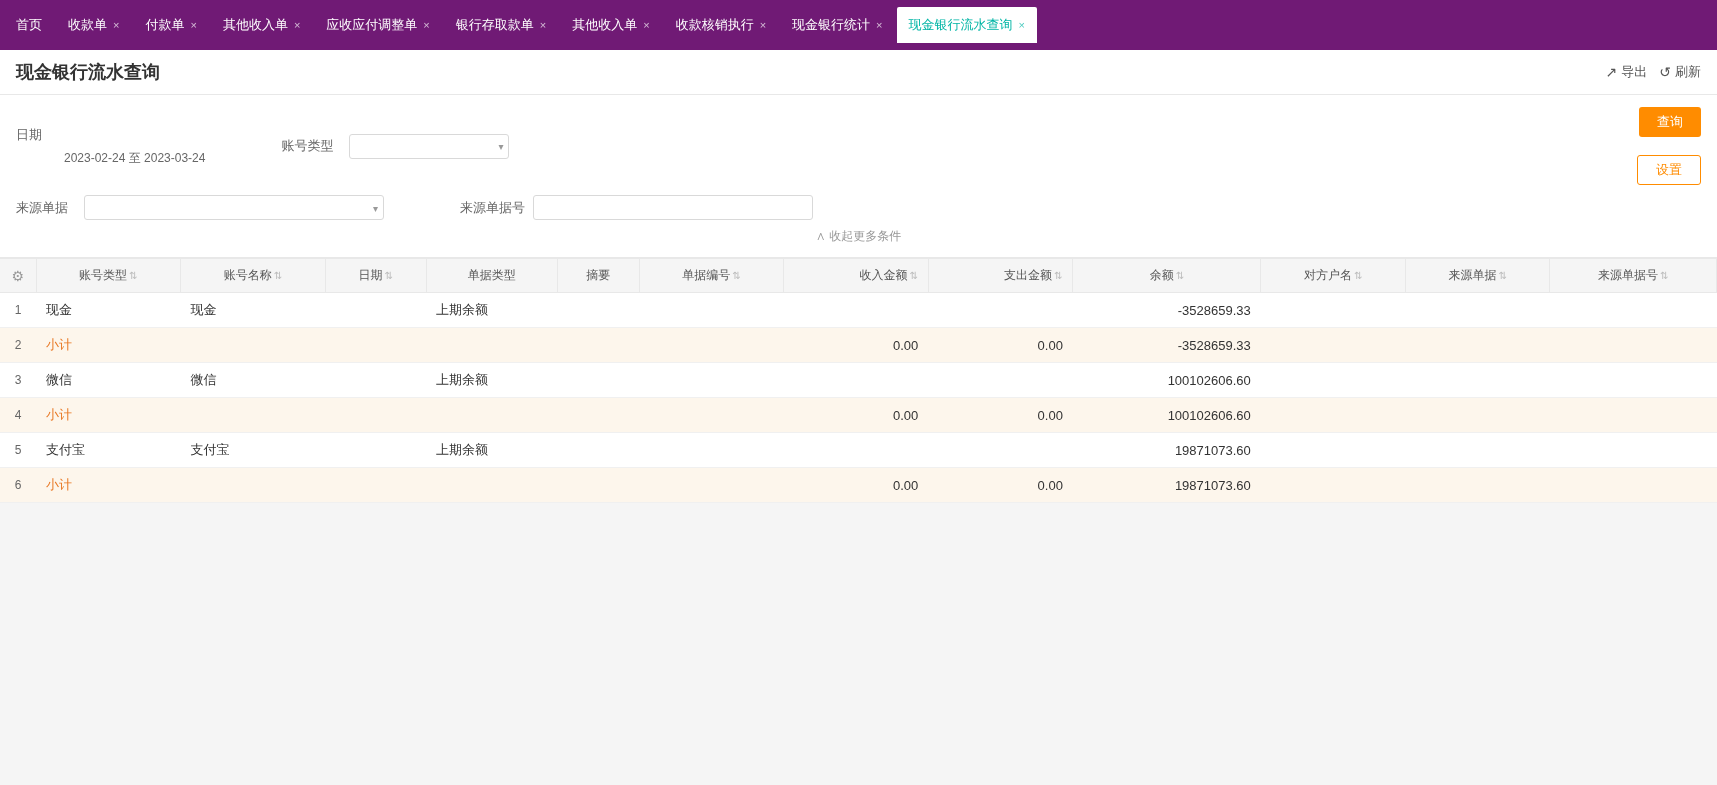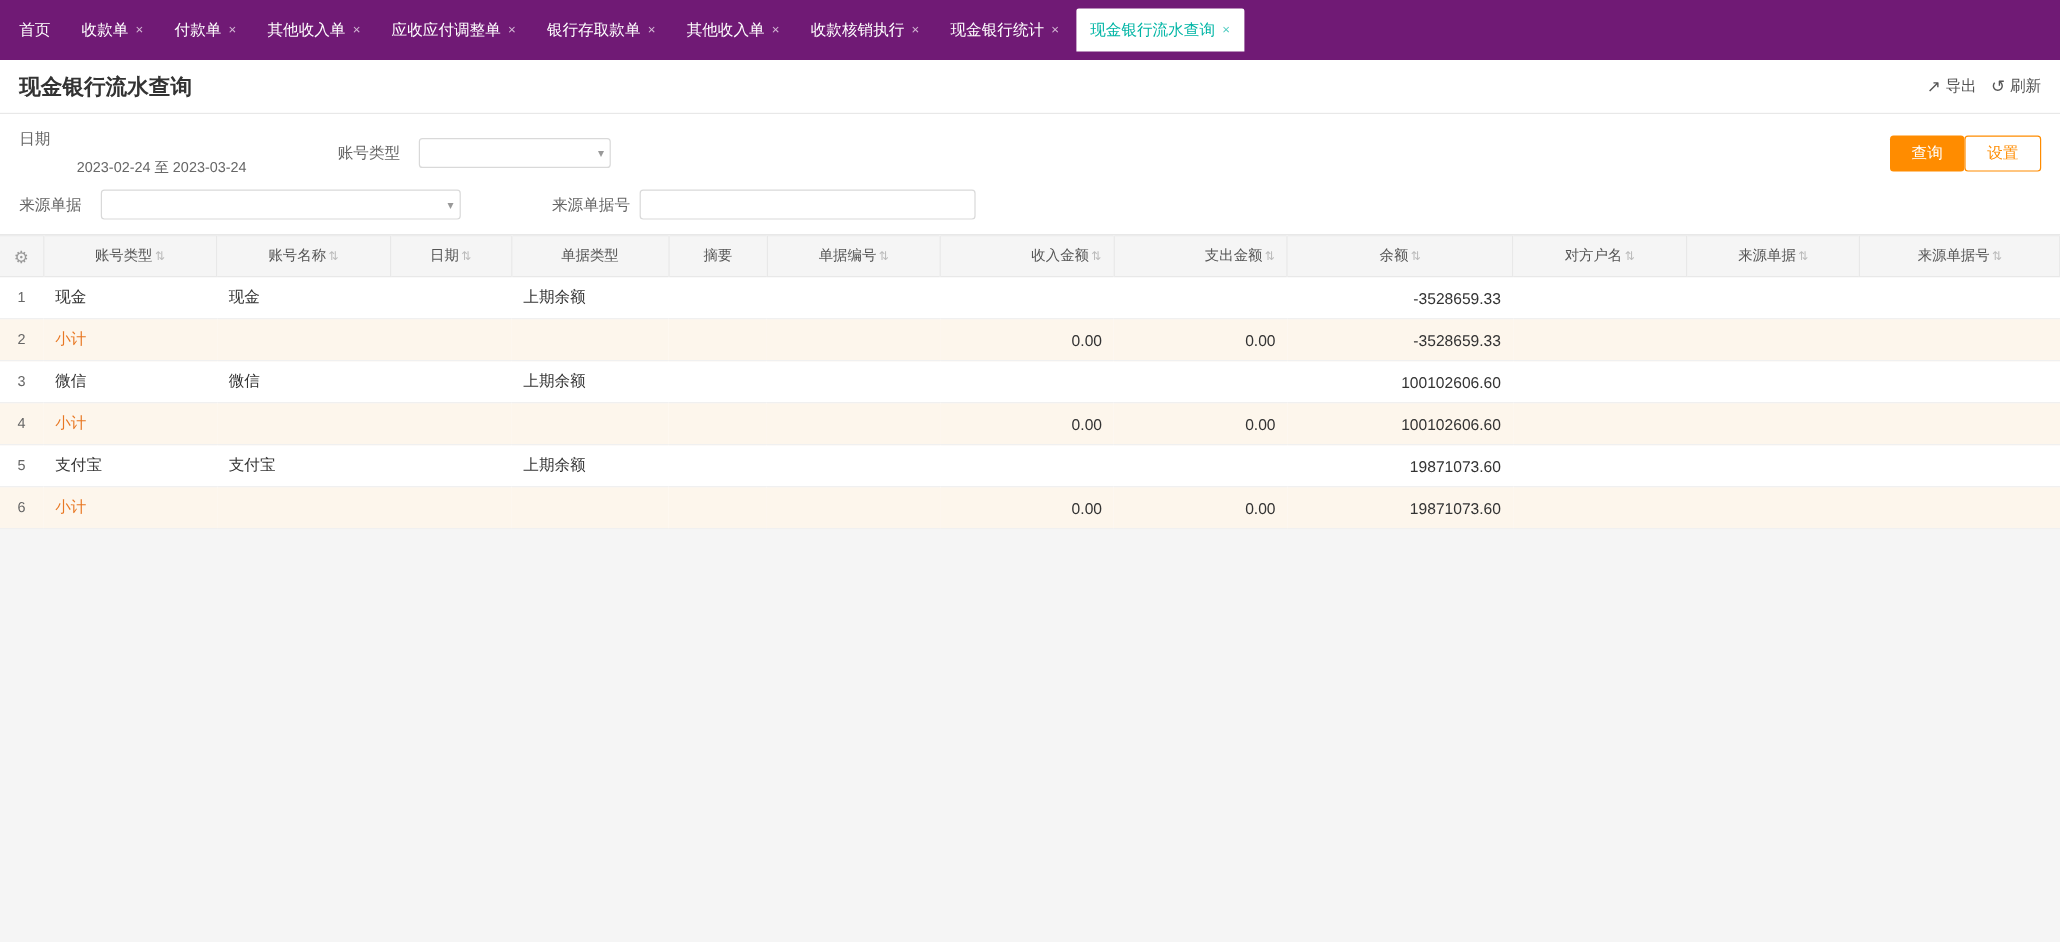--- a/index.html
+++ b/index.html
@@ -83,21 +83,21 @@
     .query-btn {
       background: #ff8c00; color: #fff; border: none;
       padding: 6px 18px; border-radius: 3px; cursor: pointer; font-size: 13px;
     }
     .settings-btn {
       background: #fff; color: #ff8c00; border: 1px solid #ff8c00;
       padding: 5px 18px; border-radius: 3px; cursor: pointer; font-size: 13px;
     }
 
     
-    .filter-right { display: flex; flex-direction: row; gap: 0; align-items: flex-end; margin-left: auto; }
+    .filter-right { display: flex; flex-direction: column; gap: 18px; align-items: flex-end; margin-left: auto; }
 
     
     .table-area { background: #fff; margin: 0; padding: 0; }
     table { width: 100%; border-collapse: collapse; font-size: 13px; }
     thead tr { background: #f5f5f5; border-top: 1px solid #e8e8e8; border-bottom: 1px solid #e8e8e8; }
     th {
       padding: 8px 10px; text-align: center; font-weight: 500; color: #555;
       border-right: 1px solid #e8e8e8; white-space: nowrap; font-size: 12px;
       cursor: pointer;
     }
@@ -208,20 +208,24 @@
         <span style="position:absolute;right:6px;top:50%;transform:translateY(-50%);color:#999;font-size:10px;pointer-events:none;">▾</span>
       </div>
     </div>
 
     <div class="filter-group" style="margin-left:60px;">
       <span class="filter-label" style="min-width:60px;">来源单据号</span>
       <input class="filter-input" type="text" style="min-width: 280px;">
     </div>
   </div>
 
+  <div class="collapse-bar">
+    <span>∧ </span>
+    <span>收起更多条件</span>
+  </div>
 </div>
 
 <div class="table-area">
   <table>
     <thead>
       <tr>
         <th>
           <span class="gear-icon">⚙</span>
         </th>
         <th>

